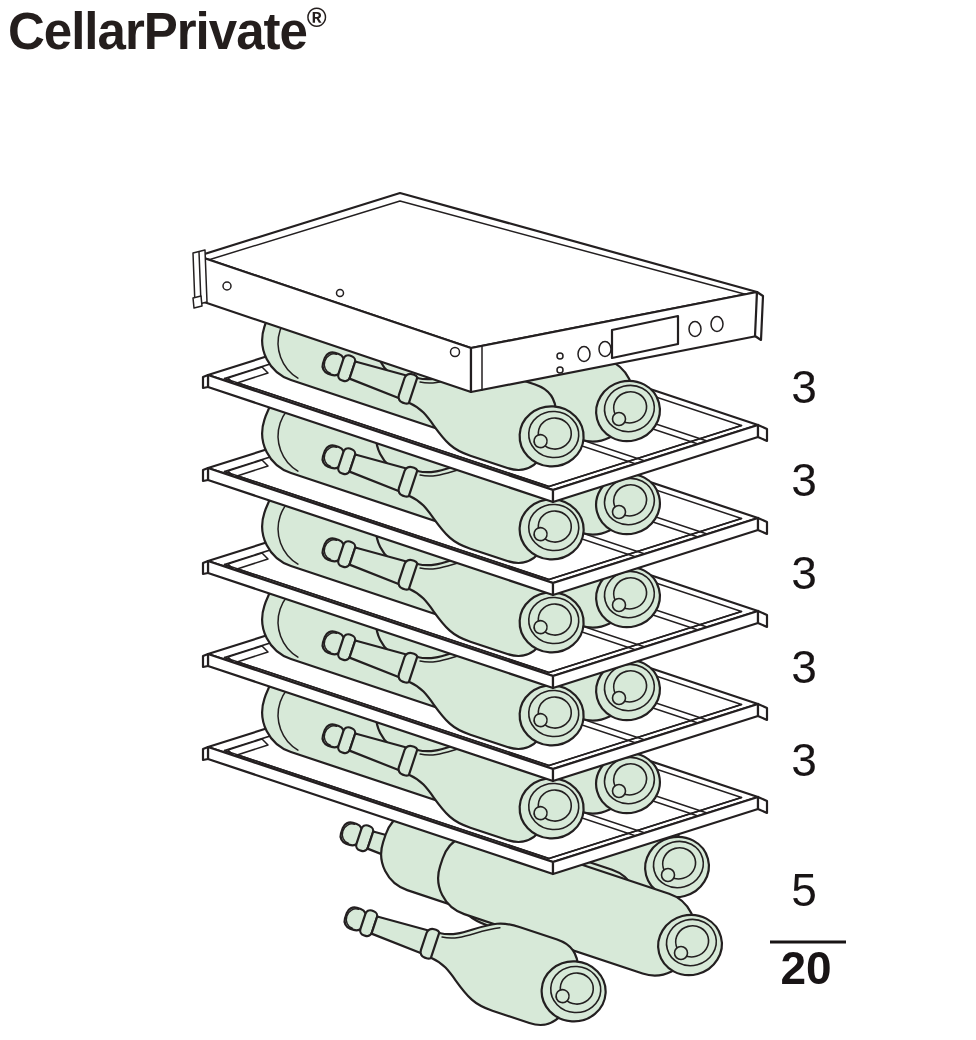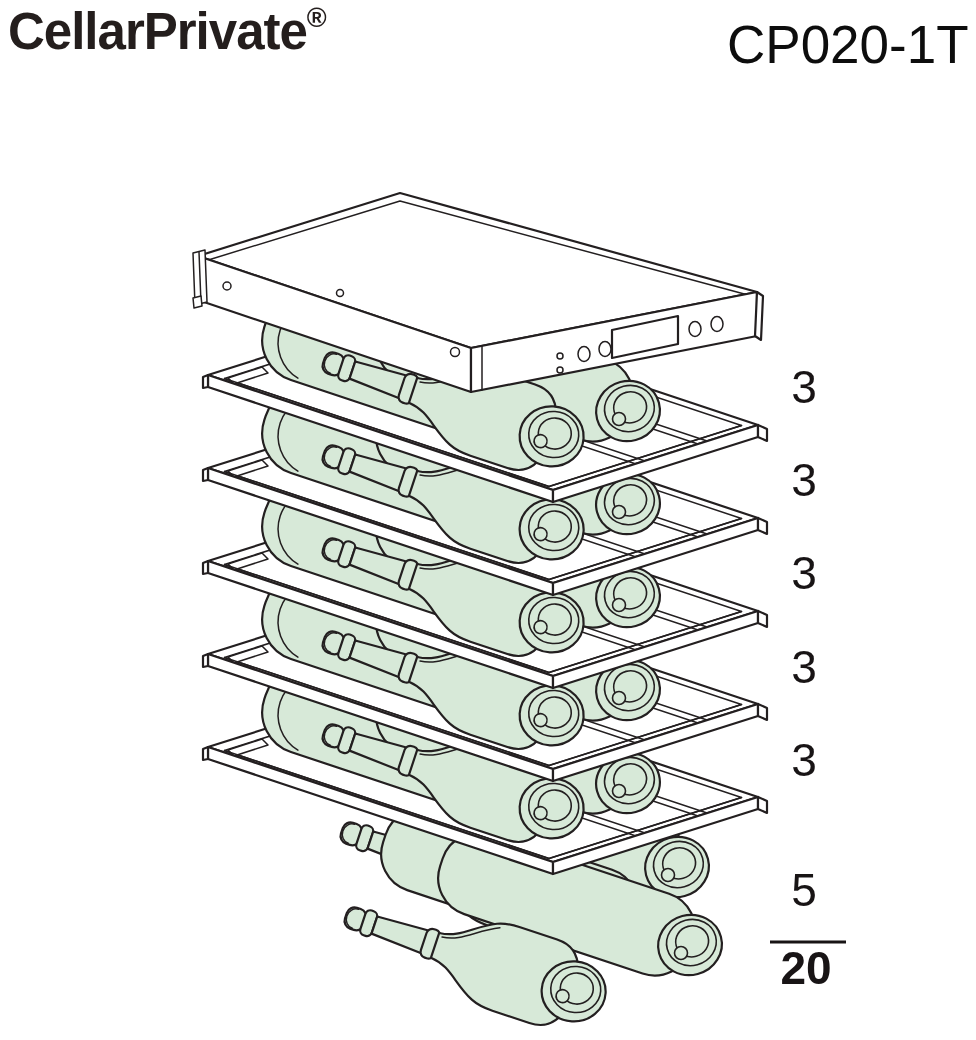--- a/index.html
+++ b/index.html
@@ -19,21 +19,20 @@
   .cnt{font-family:"Liberation Sans",sans-serif;font-size:46px;font-weight:400;fill:#181415;}
   .total{font-family:"Liberation Sans",sans-serif;font-size:46px;font-weight:700;fill:#181415;}
 </style>
 </head>
 <body>
 
 <div class="page">
 
   <div class="brand"><span>CellarPrivate</span><sup>®</sup></div>
 
-  <div class="model">CP020-1T</div>
 
   <svg width="976" height="1040" viewBox="0 0 976 1040">
 
     <defs>
 
       <g id="base-rings">
         <ellipse class="gr" cx="0" cy="0" rx="32" ry="30" transform="rotate(-15)"></ellipse>
         <ellipse class="grthin" cx="2" cy="-2" rx="25" ry="23" transform="rotate(-15)"></ellipse>
         <ellipse class="grthin" cx="3" cy="-3" rx="16.5" ry="15.5" transform="rotate(-15)"></ellipse>
         <circle class="grthin" cx="-9" cy="8" r="6.5"></circle>

